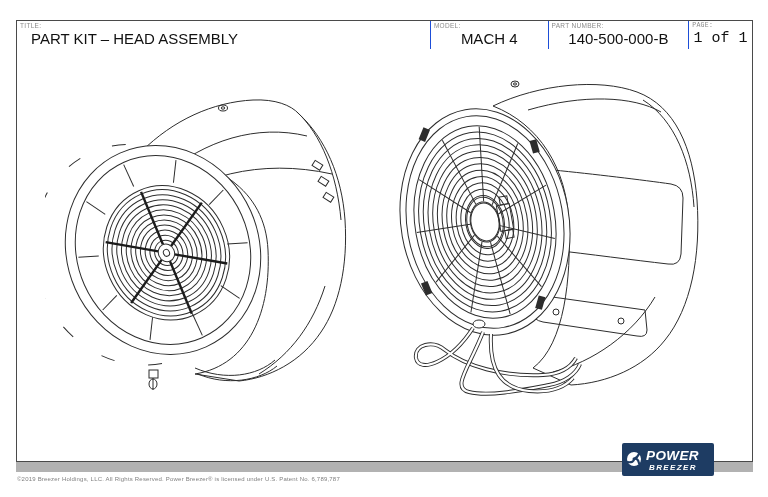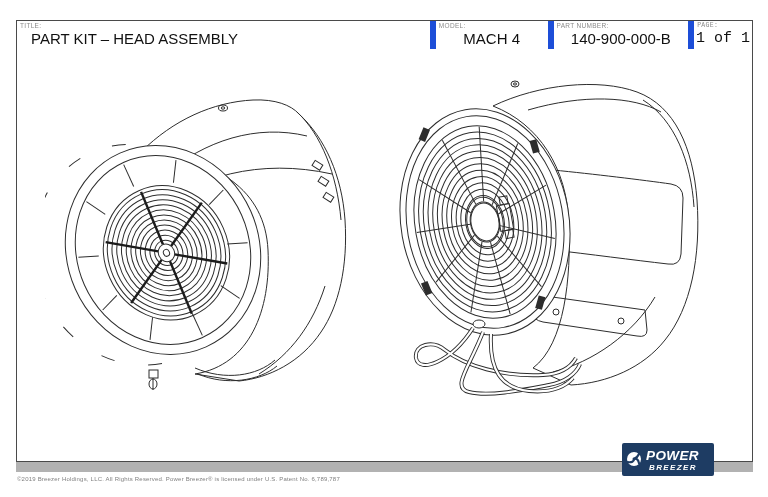--- a/index.html
+++ b/index.html
@@ -2,21 +2,21 @@
 <html><head>
 <meta charset="utf-8">
 <style>
   html,body{margin:0;padding:0;background:#fff;}
   #page{position:relative;width:768px;height:497px;background:#ffffff;overflow:hidden;
         font-family:"Liberation Sans",sans-serif;color:#1a1a1a;}
   
   #titleblock{position:absolute;left:16px;top:20px;width:737px;height:30px;
               border:1px solid #4a4a4a;display:flex;box-sizing:border-box;background:#fff;}
   .tb-cell{position:relative;height:100%;box-sizing:border-box;}
-  .tb-cell + .tb-cell{border-left:6px solid #1d4ed8;}
+  .tb-cell + .tb-cell{border-left:1px solid #1d4ed8;}
   .tb-label{position:absolute;top:1px;left:3px;font-size:6.5px;letter-spacing:.3px;
             color:#8a8a8a;white-space:nowrap;}
   .tb-value{position:absolute;left:0;right:0;bottom:2px;font-size:15px;color:#111;
             white-space:nowrap;}
   #cell-title{width:414px;}
   #cell-model{width:118px;}
   #cell-part{width:141px;}
   #cell-page{width:64px;font-family:Liberation Mono, monospace;}
   #cell-title .tb-value{text-align:left;padding-left:14px;}
   #cell-model .tb-value,#cell-part .tb-value,#cell-page .tb-value{text-align:center;}
@@ -44,21 +44,21 @@
     <div class="tb-cell" id="cell-title">
       <div class="tb-label">TITLE:</div>
       <div class="tb-value">PART KIT – HEAD ASSEMBLY</div>
     </div>
     <div class="tb-cell" id="cell-model">
       <div class="tb-label">MODEL:</div>
       <div class="tb-value">MACH 4</div>
     </div>
     <div class="tb-cell" id="cell-part">
       <div class="tb-label">PART NUMBER:</div>
-      <div class="tb-value">140-900-000-B</div>
+      <div class="tb-value">140-500-000-B</div>
     </div>
     <div class="tb-cell" id="cell-page">
       <div class="tb-label">PAGE:</div>
       <div class="tb-value">1 of 1</div>
     </div>
   </div>
 
   <div id="sheet">
 
     <svg id="view-left" class="drawing" width="320" height="312" viewBox="0 0 320 312">

